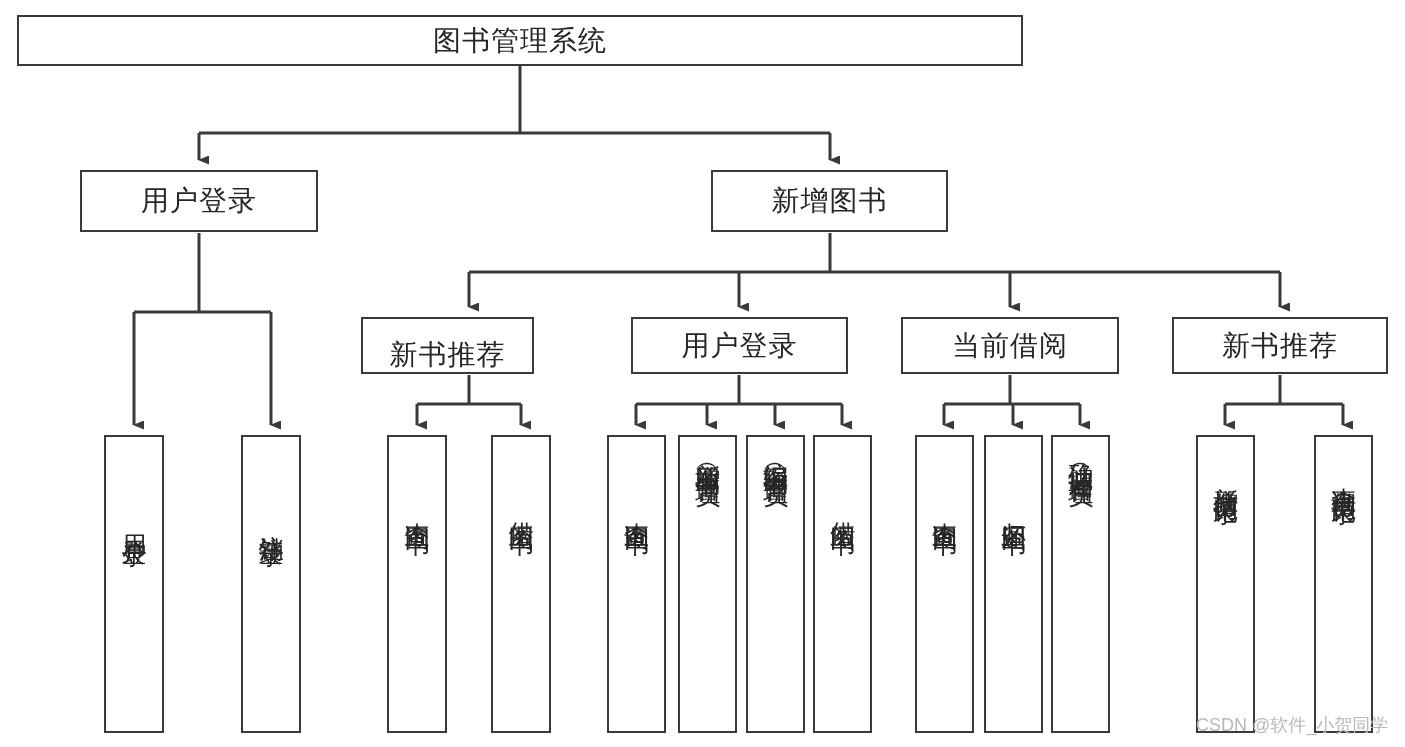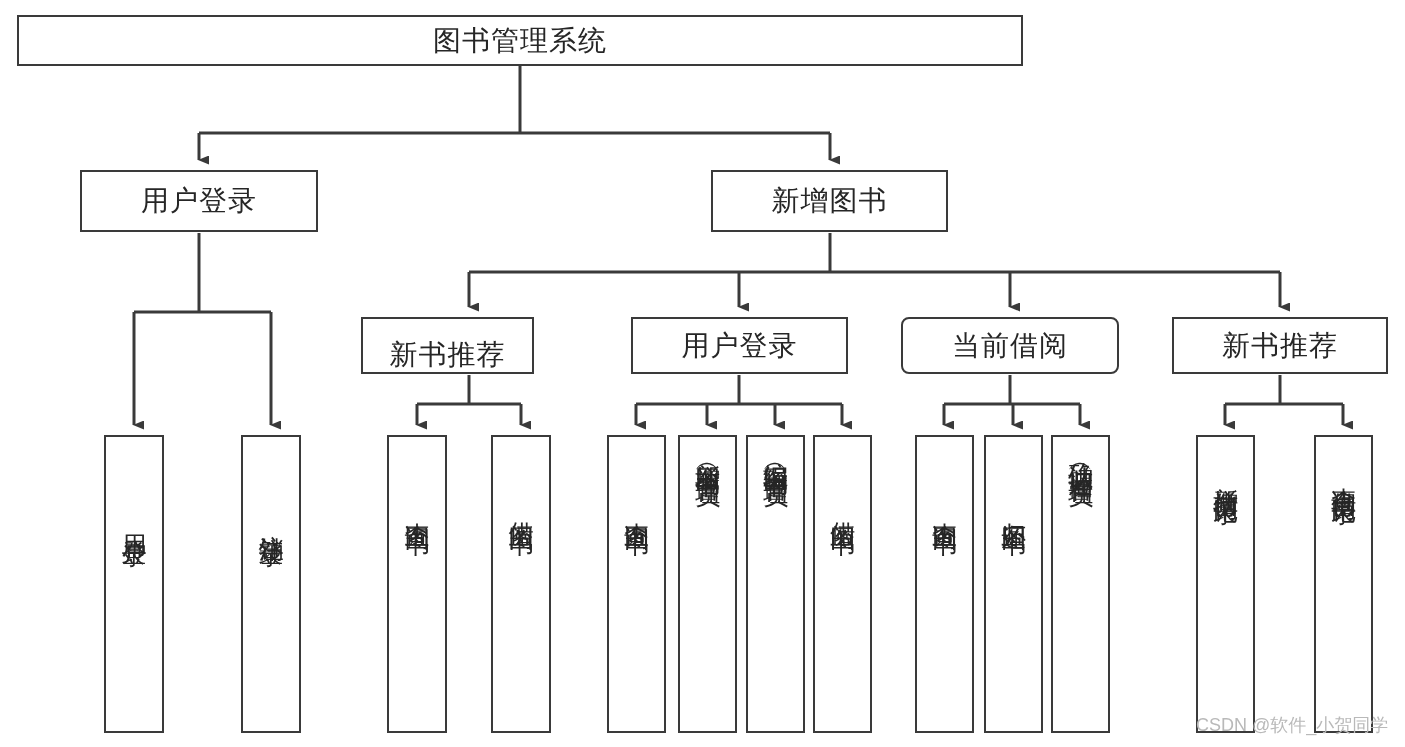--- a/index.html
+++ b/index.html
@@ -139,21 +139,21 @@
   <div class="node-box node-h" style="left:711px; top:170px; width:237px; height:62px;">
     <span>新增图书</span>
   </div>
 
   <div class="node-box node-h" style="left:361px; top:317px; width:173px; height:57px;align-items:flex-end;">
     <span>新书推荐</span>
   </div>
   <div class="node-box node-h" style="left:631px; top:317px; width:217px; height:57px;">
     <span>用户登录</span>
   </div>
-  <div class="node-box node-h" style="left:901px; top:317px; width:218px; height:57px;border-radius:8px;">
+  <div class="node-box node-h" style="left:901px; top:317px; width:218px; height:57px;">
     <span>当前借阅</span>
   </div>
   <div class="node-box node-h" style="left:1172px; top:317px; width:216px; height:57px;">
     <span>新书推荐</span>
   </div>
 
   <div class="leaf-box" style="left:104px; top:435px; width:60px; height:298px;">
     <span class="vtext" style="margin-top:78px;">用户登录</span>
   </div>
   <div class="leaf-box" style="left:241px; top:435px; width:60px; height:298px;">

